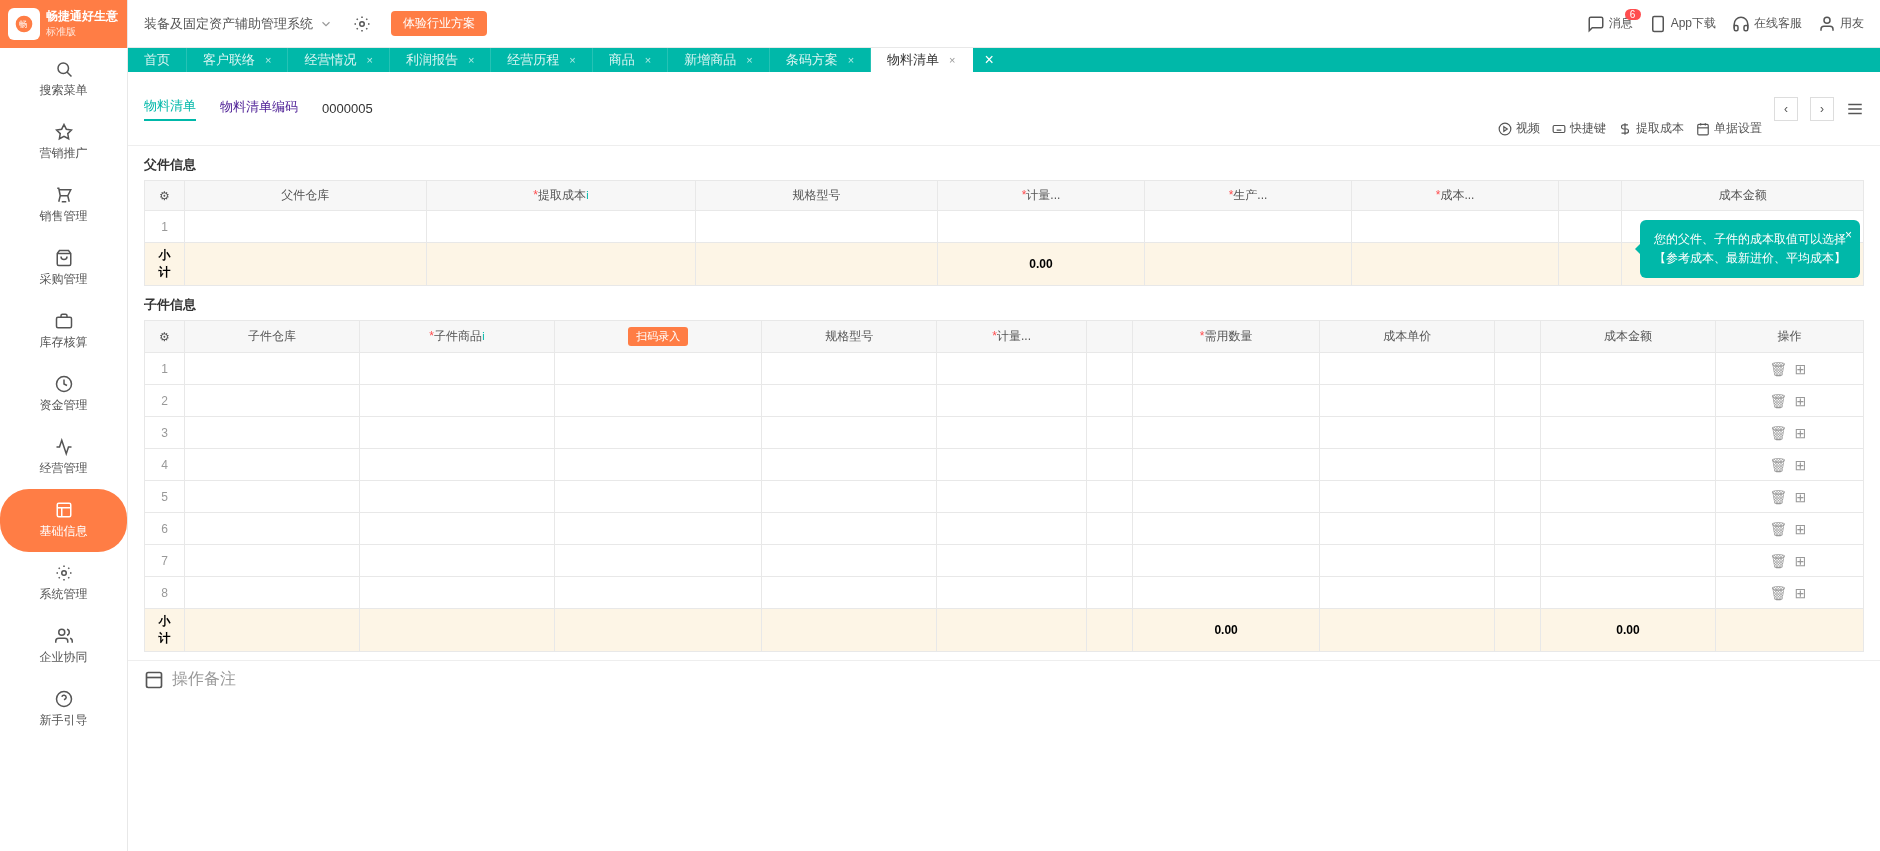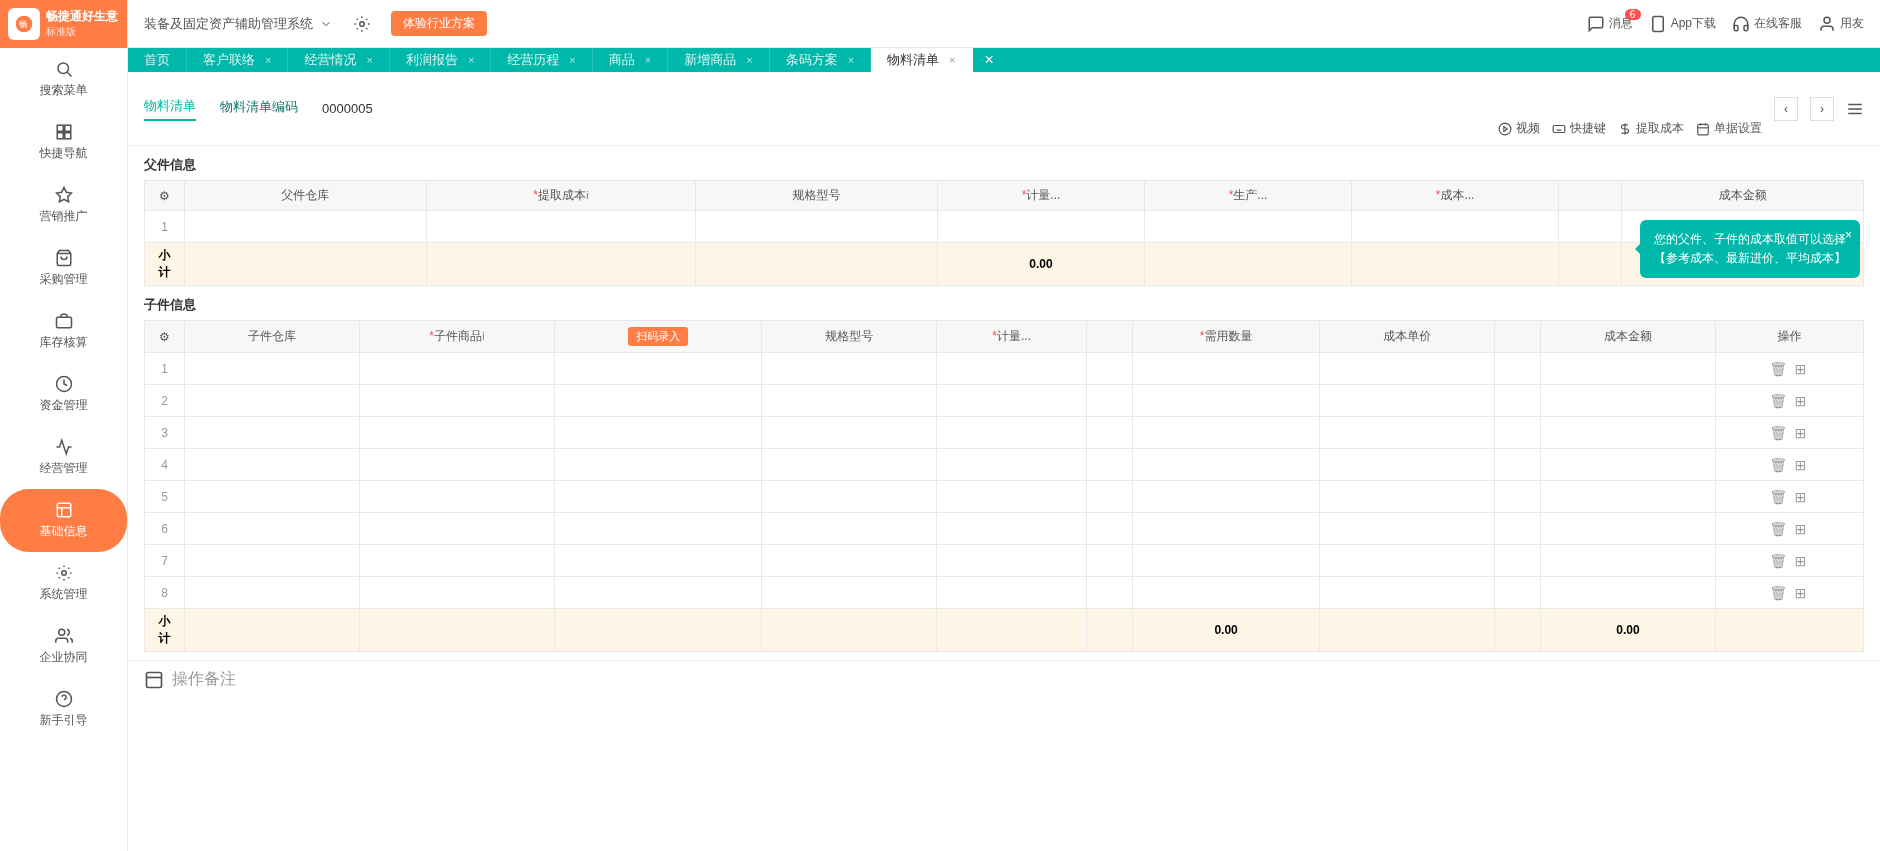--- a/index.html
+++ b/index.html
@@ -34,21 +34,21 @@
     .nav-tab.active { background: #fff; color: #333; }
     .nav-tab .close-x { font-size: 11px; color: rgba(255,255,255,0.7); margin-left: 4px; }
     .nav-tab.active .close-x { color: #999; }
     .nav-end-close { color: #fff; padding: 0 12px; cursor: pointer; font-size: 16px; }
 
     
     .content { flex: 1; background: #fff; overflow-y: auto; padding: 0; }
 
     
     .sub-header { display: flex; align-items: center; padding: 8px 16px; border-bottom: 1px solid #eee; gap: 24px; background: #fff; }
-    .sub-tab { font-size: 13px; color: #0f766e; cursor: pointer; padding-bottom: 4px; }
+    .sub-tab { font-size: 13px; color: #4c1d95; cursor: pointer; padding-bottom: 4px; }
     .sub-tab.active { color: #00b8a9; border-bottom: 2px solid #00b8a9; }
     .sub-header-code { font-size: 13px; color: #333; }
     .sub-header-actions { margin-left: auto; display: flex; align-items: center; gap: 12px; color: #555; font-size: 12px; }
     .sub-header-action { display: flex; align-items: center; gap: 4px; cursor: pointer; color: #555; margin-top: 40px; }
 
     
     .section-title { font-size: 13px; font-weight: bold; color: #333; padding: 10px 16px 6px; }
 
     
     .table-wrapper { padding: 0 16px 0; overflow-x: auto; }
@@ -95,32 +95,29 @@
   <div class="sidebar-menu">
     <div class="sidebar-item">
       <svg viewBox="0 0 24 24" fill="none" stroke="currentColor" stroke-width="2">
           <circle cx="11" cy="11" r="7"></circle>
           <line x1="16" y1="16" x2="22" y2="22"></line>
         </svg>
       <span>搜索菜单</span>
     </div>
     <div class="sidebar-item">
       <svg viewBox="0 0 24 24" fill="none" stroke="currentColor" stroke-width="2">
-          <rect x="3" y="3" width="8" height="8"></rect>
-          <rect x="13" y="3" width="8" height="8"></rect>
-          <rect x="3" y="13" width="8" height="8"></rect>
-          <rect x="13" y="13" width="8" height="8"></rect>
-        </svg>
-      <span>快捷导航</span>
-    </div>
-    <div class="sidebar-item">
-      <svg viewBox="0 0 24 24" fill="none" stroke="currentColor" stroke-width="2">
           <path d="M12 2l3.09 6.26L22 9.27l-5 4.87 1.18 6.88L12 17.77 5.82 21.02 7 14.14 2 9.27l6.91-1.01z"></path>
         </svg>
       <span>营销推广</span>
+    </div>
+    <div class="sidebar-item">
+      <svg viewBox="0 0 24 24" fill="none" stroke="currentColor" stroke-width="2">
+          <path d="M3 3h2l.4 2M7 13h10l4-8H5.4M7 13L5.4 5M7 13l-2 8m12-8l2 8M9 21h6"></path>
+        </svg>
+      <span>销售管理</span>
     </div>
     <div class="sidebar-item">
       <svg viewBox="0 0 24 24" fill="none" stroke="currentColor" stroke-width="2">
           <path d="M6 2L3 6v14a2 2 0 002 2h14a2 2 0 002-2V6l-3-4z"></path>
           <line x1="3" y1="6" x2="21" y2="6"></line>
           <path d="M16 10a4 4 0 01-8 0"></path>
         </svg>
       <span>采购管理</span>
     </div>
     <div class="sidebar-item">

